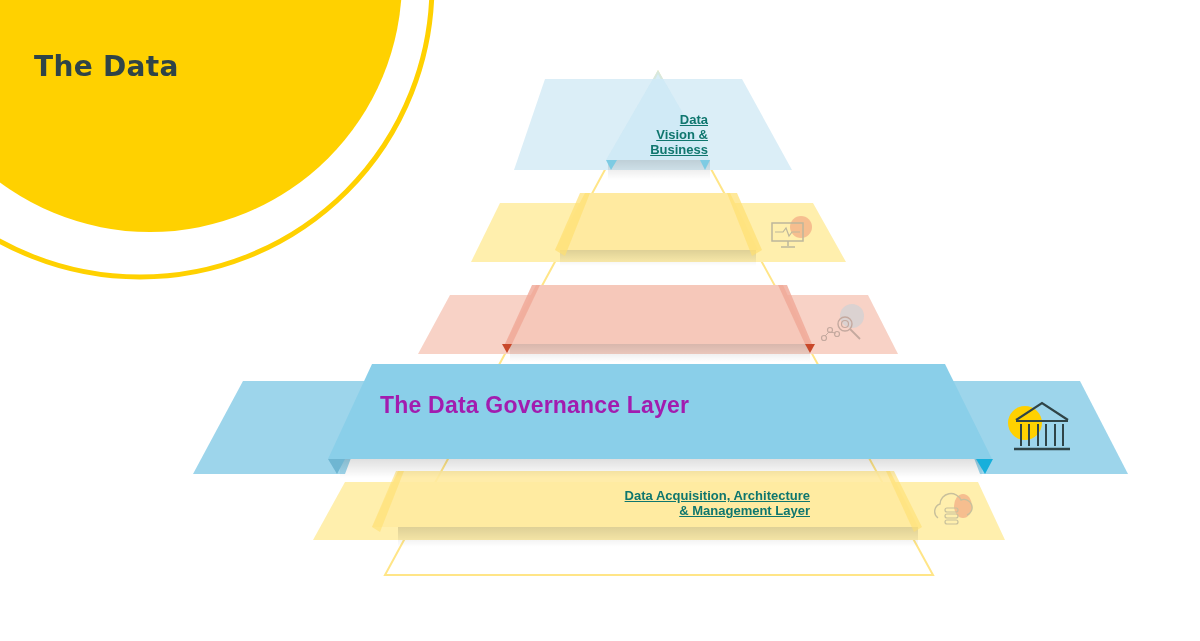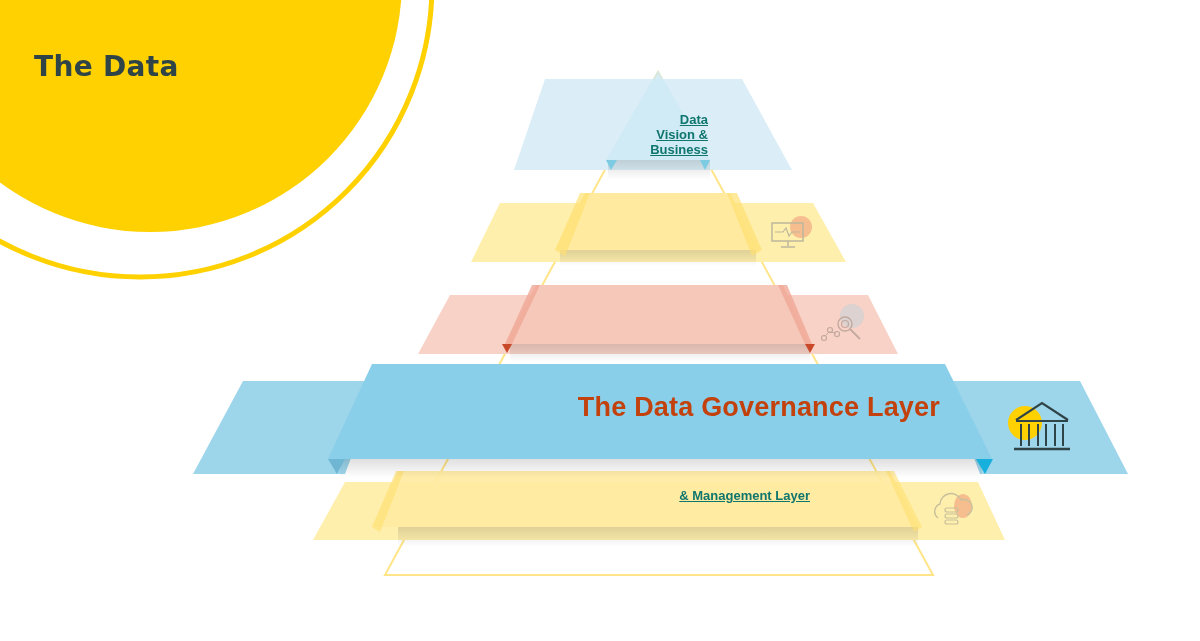--- a/index.html
+++ b/index.html
@@ -9,23 +9,23 @@
       position: absolute; left: 34px; top: 44px;
       font-family: "DejaVu Sans", sans-serif; font-weight: bold;
       font-size: 28px; line-height: 46px; color: #2f4447; letter-spacing: 0.3px;
     }
     .title span { display: block; }
     .layer-label {
       position: absolute; text-align: right; font-family: "Liberation Sans", sans-serif;
       font-weight: bold; color: #0f766e; font-size: 13px; line-height: 15px; text-decoration: underline;
     }
     .gov-label {
-      position: absolute; left: 380px; top: 392px; width: 560px; text-align: right;
+      position: absolute; left: 380px; top: 392px; width: 560px; text-align: left;
       font-family: "Liberation Sans", sans-serif; font-weight: bold;
-      font-size: 27px; color: #c2410c; letter-spacing: 0.2px;
+      font-size: 23px; color: #a21caf; letter-spacing: 0.2px;
     }
   </style>
 </head>
 <body>
 
 <div class="canvas">
   <svg width="1200" height="641" viewBox="0 0 1200 641" xmlns="http://www.w3.org/2000/svg">
     <defs>
       <linearGradient id="shadow" x1="0" y1="0" x2="0" y2="1">
         <stop offset="0" stop-color="#000" stop-opacity="0.13"></stop>
@@ -141,15 +141,16 @@
     <div>Data</div>
     <div>Vision &amp;</div>
     <div>Business</div>
   </div>
 
 
 
   <div class="gov-label">The Data Governance Layer</div>
 
   <div class="layer-label" style="left:510px; top:488px; width:300px;">
+    <div>Data Acquisition, Architecture</div>
     <div>&amp; Management Layer</div>
   </div>
 </div>
 
 </body></html>

